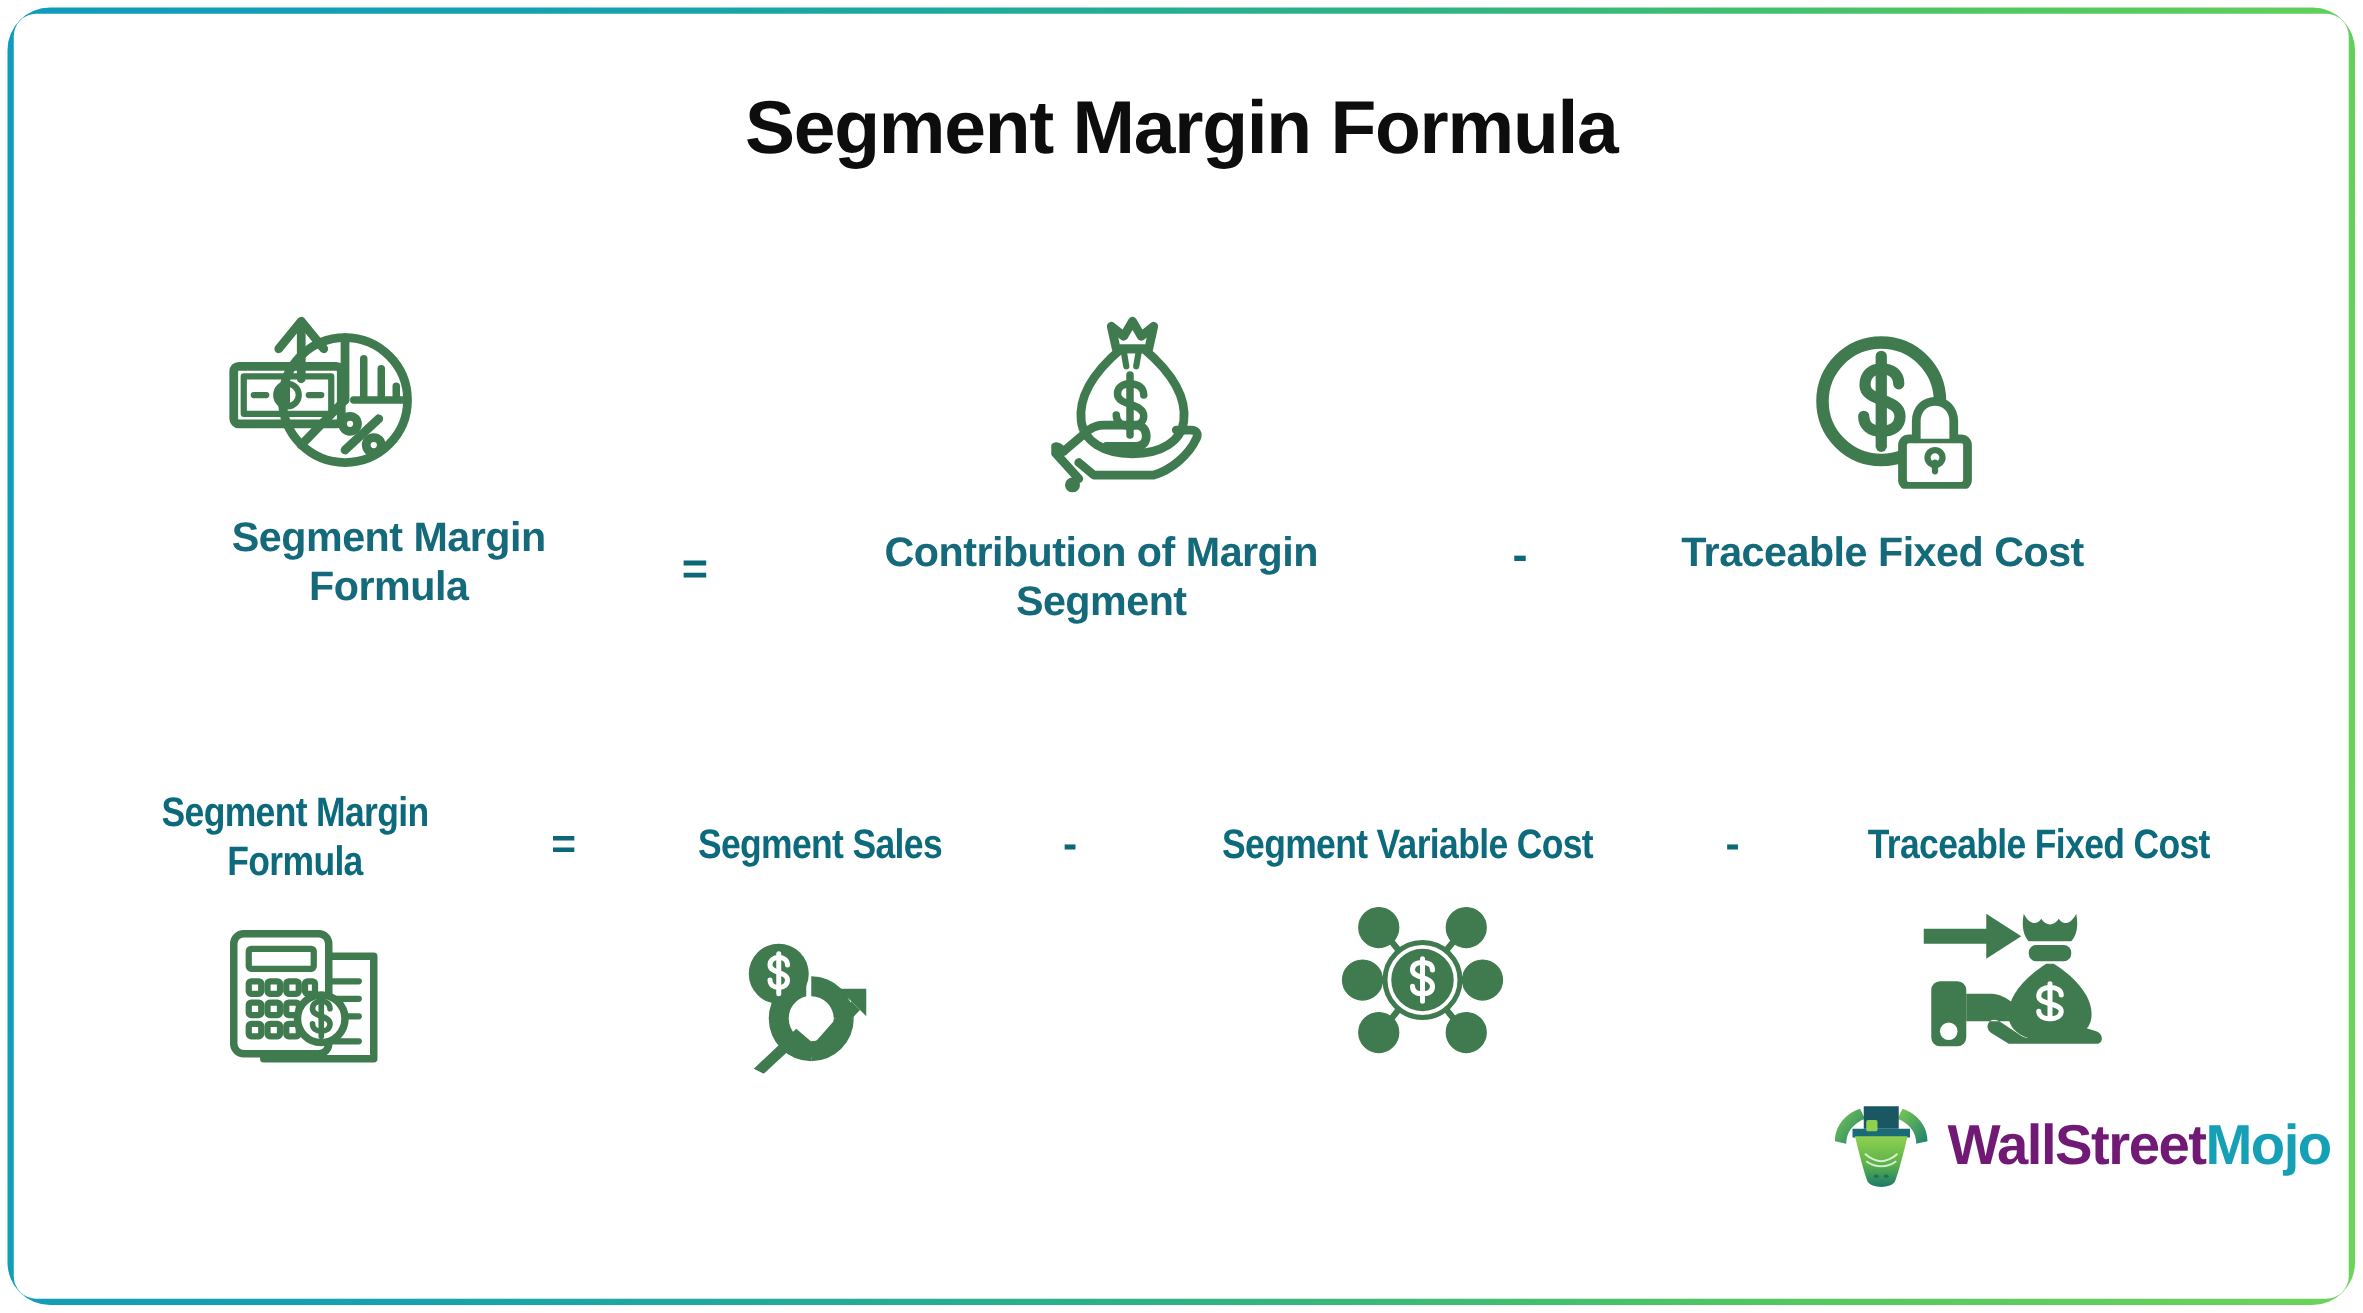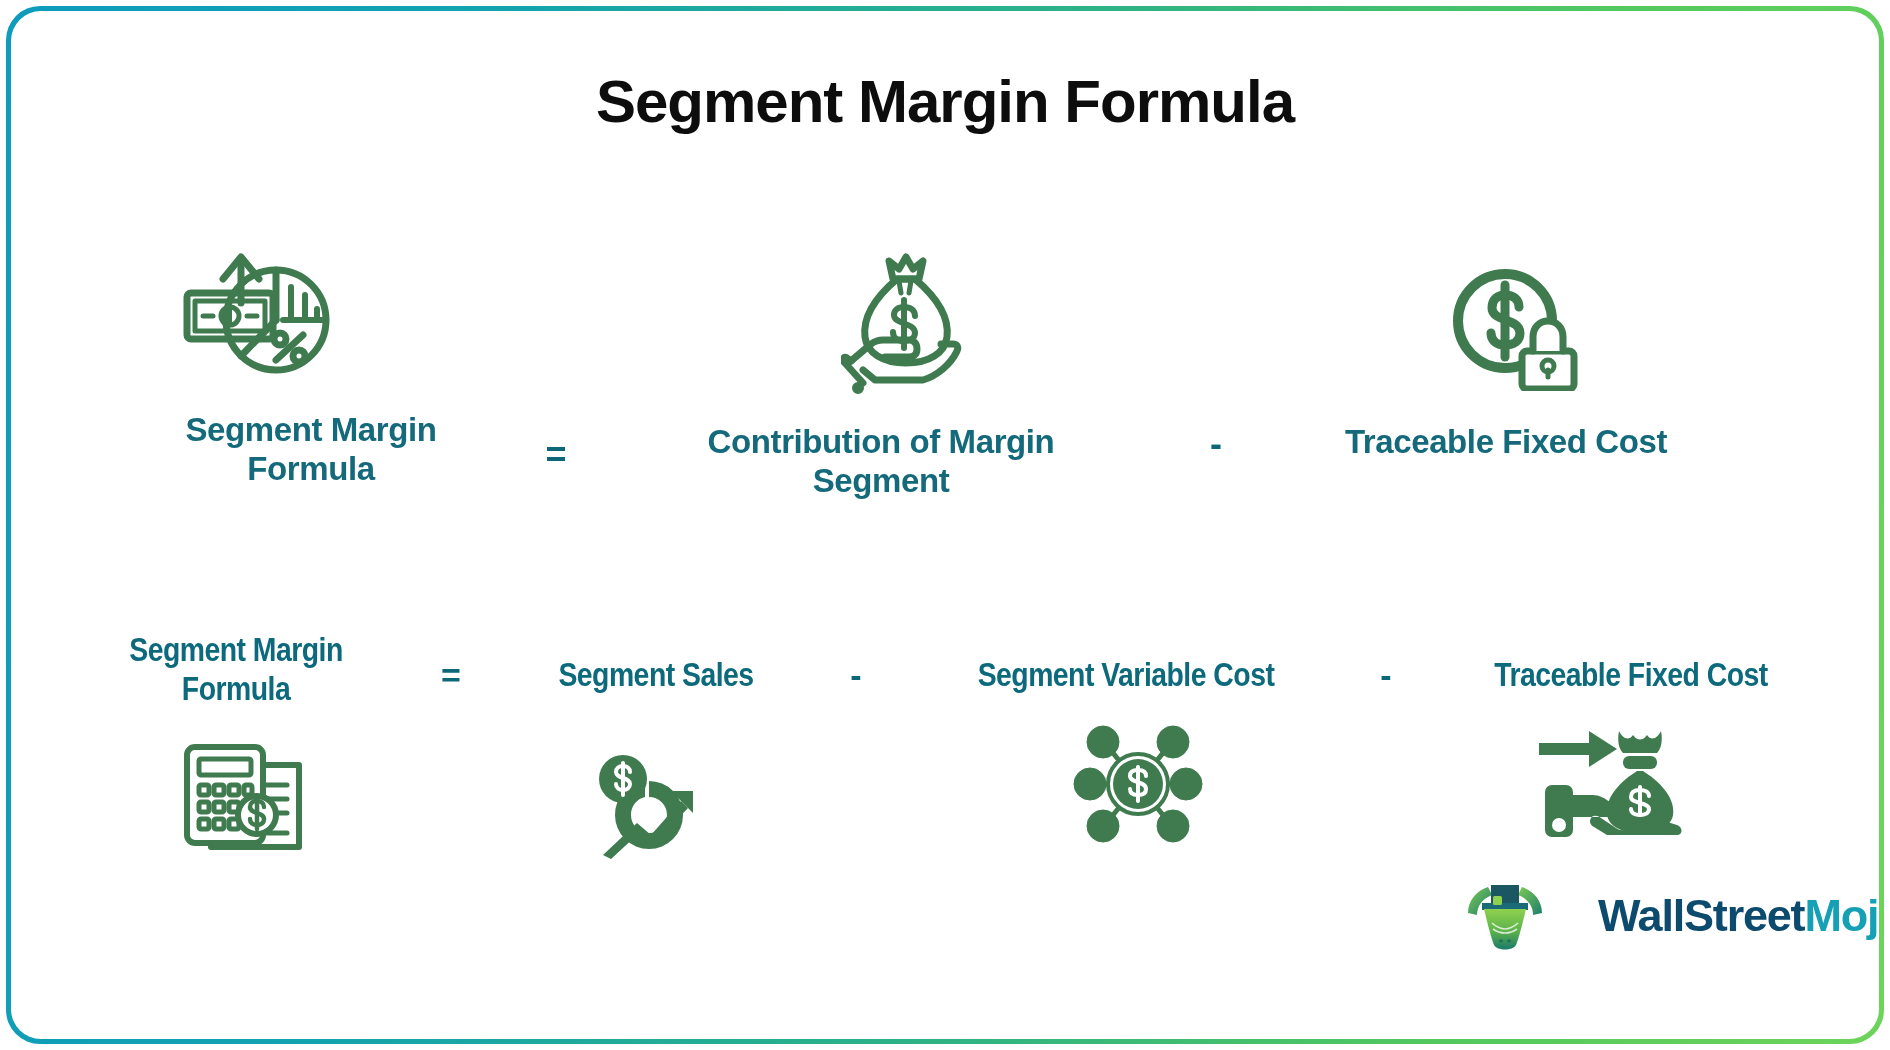--- a/index.html
+++ b/index.html
@@ -18,21 +18,21 @@
     left: 6px; top: 6px;
     width: 1878px; height: 1038px;
     border-radius: 34px;
     background: linear-gradient(100deg, #0e9bbd 0%, #12a2b0 22%, #2fb383 55%, #52c85f 78%, #6dd45a 100%);
     padding: 5px;
   }
   #canvas {
     position: relative;
     width: 100%; height: 100%;
     background: #ffffff;
-    border-radius: 30px;
+    border-radius: 18px;
     overflow: hidden;
   }
 
   
   #title {
     position: absolute;
     top: 56px; left: 0; right: 0;
     text-align: center;
     font-size: 60px;
     font-weight: 700;
@@ -90,21 +90,21 @@
     align-items: center;
     gap: 14px;
   }
   #logo-mark { width: 78px; height: 74px; flex: 0 0 auto; }
   #logo-text {
     font-size: 45px;
     font-weight: 700;
     letter-spacing: -1.2px;
     white-space: nowrap;
   }
-  .logo-wall { color: #0c4a6e; margin-left: 40px; }
+  .logo-wall { color: #701a75; }
   .logo-mojo { color: #16a0b5; margin-top: 24px; }
 </style>
 </head>
 <body>
 
 <div id="frame">
 <div id="canvas">
 
   <div id="title">Segment Margin Formula</div>
 

